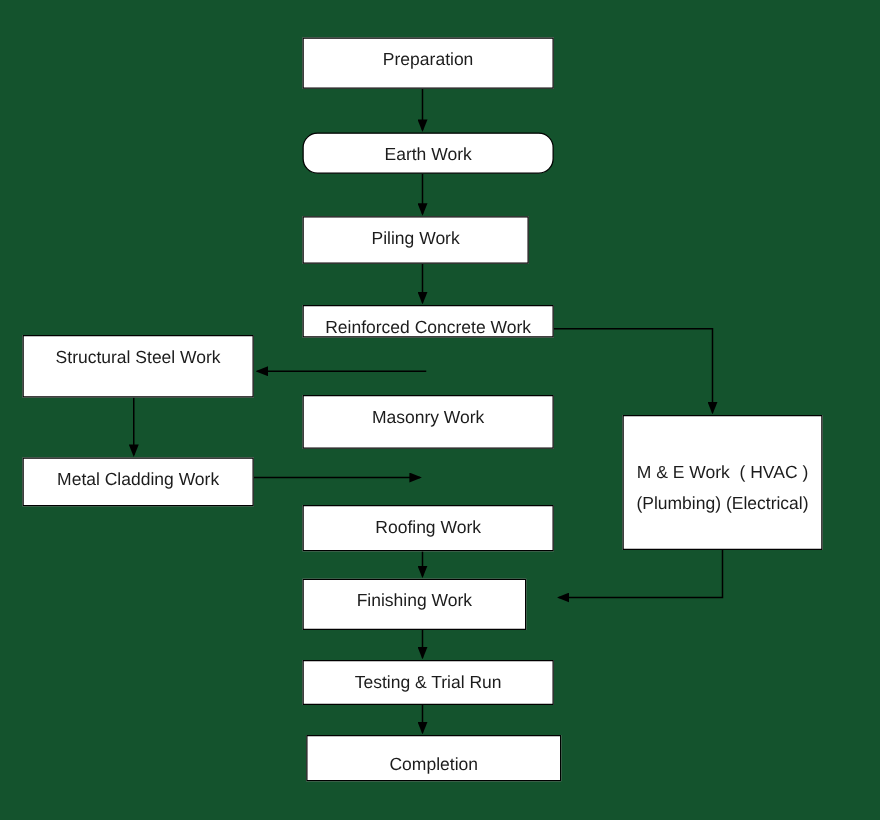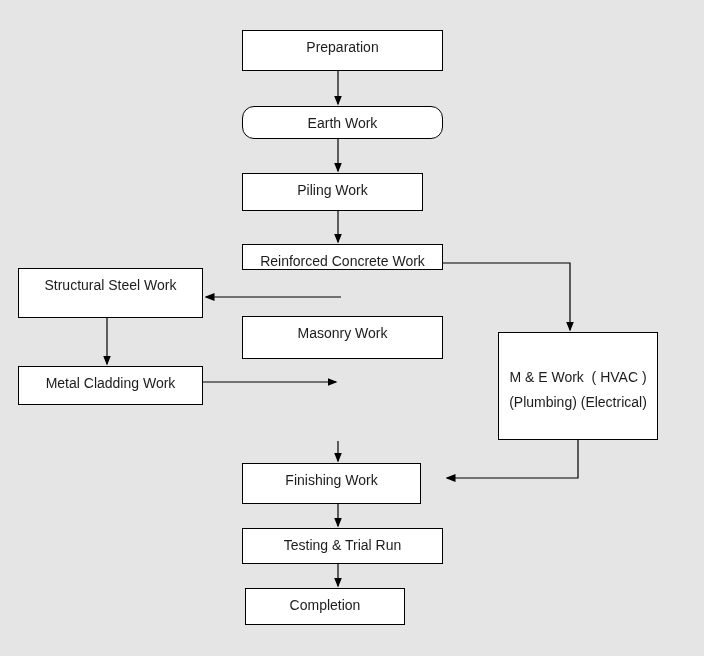--- a/index.html
+++ b/index.html
@@ -4,21 +4,21 @@
 <style>
   html, body {
     margin: 0;
     padding: 0;
     background: #ffffff;
   }
   .canvas {
     position: relative;
     width: 704px;
     height: 656px;
-    background: #e5e5e5;
+    background: #14532d;
     font-family: "Liberation Sans", sans-serif;
     overflow: hidden;
   }
   svg.connectors {
     position: absolute;
     left: 0;
     top: 0;
     width: 704px;
     height: 656px;
   }
@@ -47,21 +47,21 @@
   .n-earth         { left: 242px; top: 106px; width: 201px; height: 33px; border-radius: 12px; }
   .n-piling        { left: 242px; top: 173px; width: 181px; height: 38px; }
   .n-reinforced    { left: 242px; top: 244px; width: 201px; height: 26px; }
   .n-steel         { left: 18px;  top: 268px; width: 185px; height: 50px; }
   .n-masonry       { left: 242px; top: 316px; width: 201px; height: 43px; }
   .n-cladding      { left: 18px;  top: 366px; width: 185px; height: 39px; }
   .n-me            { left: 498px; top: 332px; width: 160px; height: 108px; }
   .n-roofing       { left: 242px; top: 404px; width: 201px; height: 37px; }
   .n-finishing     { left: 242px; top: 463px; width: 179px; height: 41px; }
   .n-testing       { left: 242px; top: 528px; width: 201px; height: 36px; }
-  .n-completion    { left: 245px; top: 588px; width: 160px; height: 37px; }
+  .n-completion    { left: 245px; top: 588px; width: 204px; height: 37px; align-items: center; }
 </style>
 </head>
 <body>
 
 <div class="canvas">
 
   <svg class="connectors" viewBox="0 0 704 656" xmlns="http://www.w3.org/2000/svg">
     <defs>
       <marker id="arrowhead" markerWidth="10" markerHeight="8" refX="8.5" refY="4" orient="auto" markerUnits="userSpaceOnUse">
         <path d="M0,0 L10,4 L0,8 Z" fill="#000000"></path>
@@ -106,20 +106,23 @@
 
   <div class="node n-cladding">
     <span>Metal Cladding Work</span>
   </div>
 
   <div class="node n-me multiline">
     <span>M &amp; E Work  ( HVAC )</span>
     <span>(Plumbing) (Electrical)</span>
   </div>
 
+  <div class="node n-roofing">
+    <span>Roofing Work</span>
+  </div>
 
   <div class="node n-finishing">
     <span>Finishing Work</span>
   </div>
 
   <div class="node n-testing">
     <span>Testing &amp; Trial Run</span>
   </div>
 
   <div class="node n-completion">

